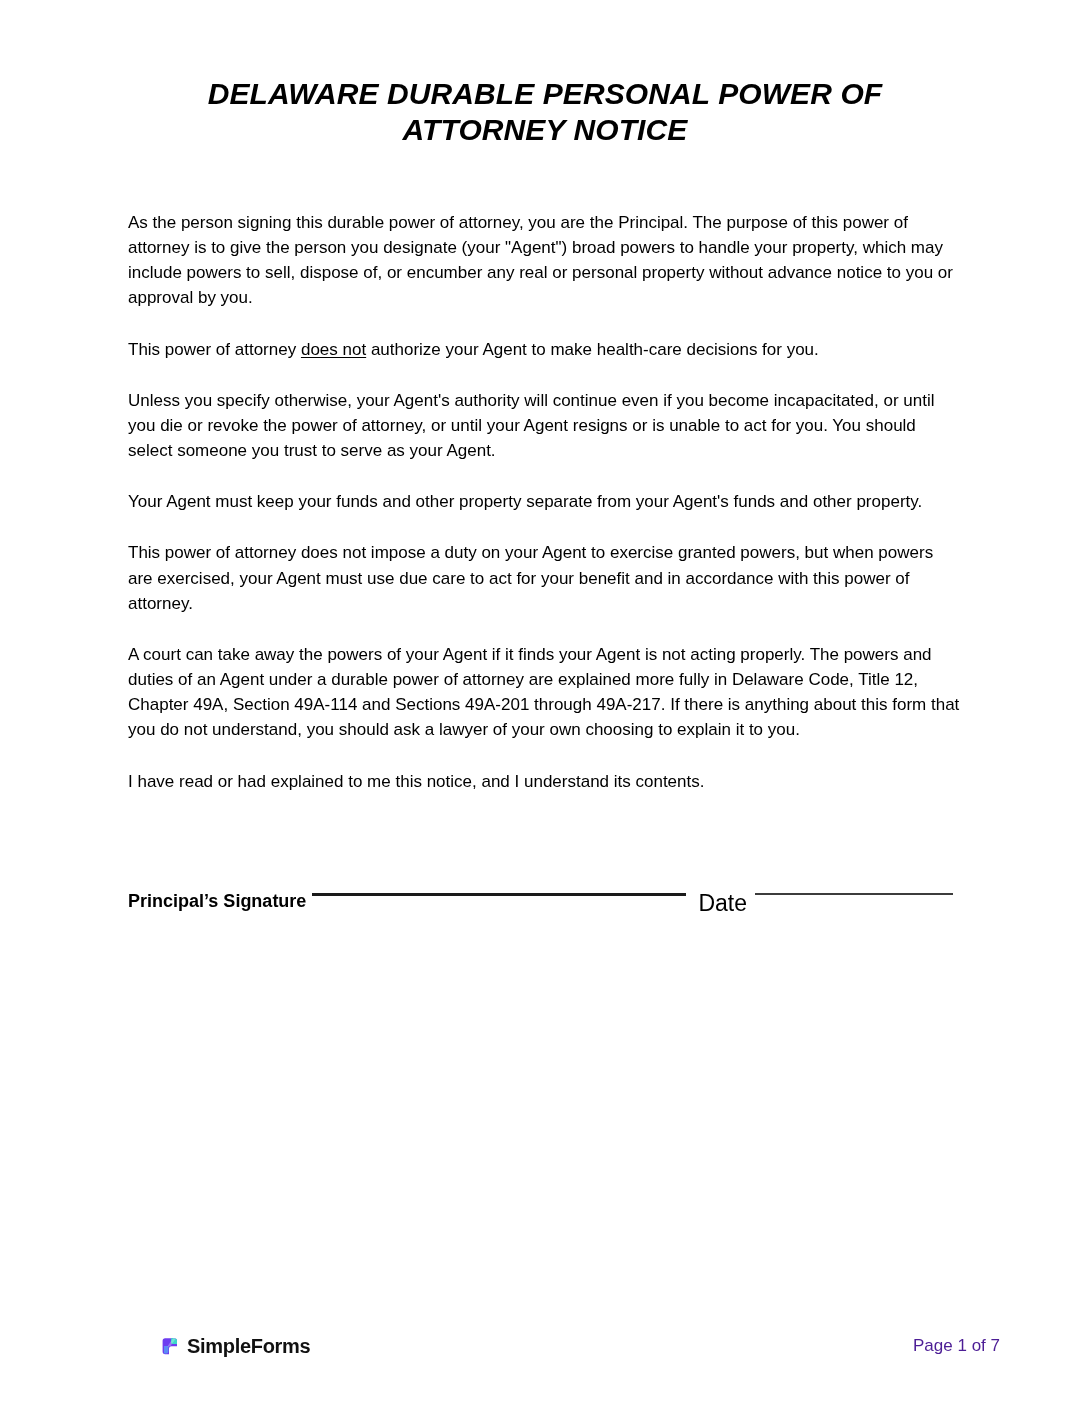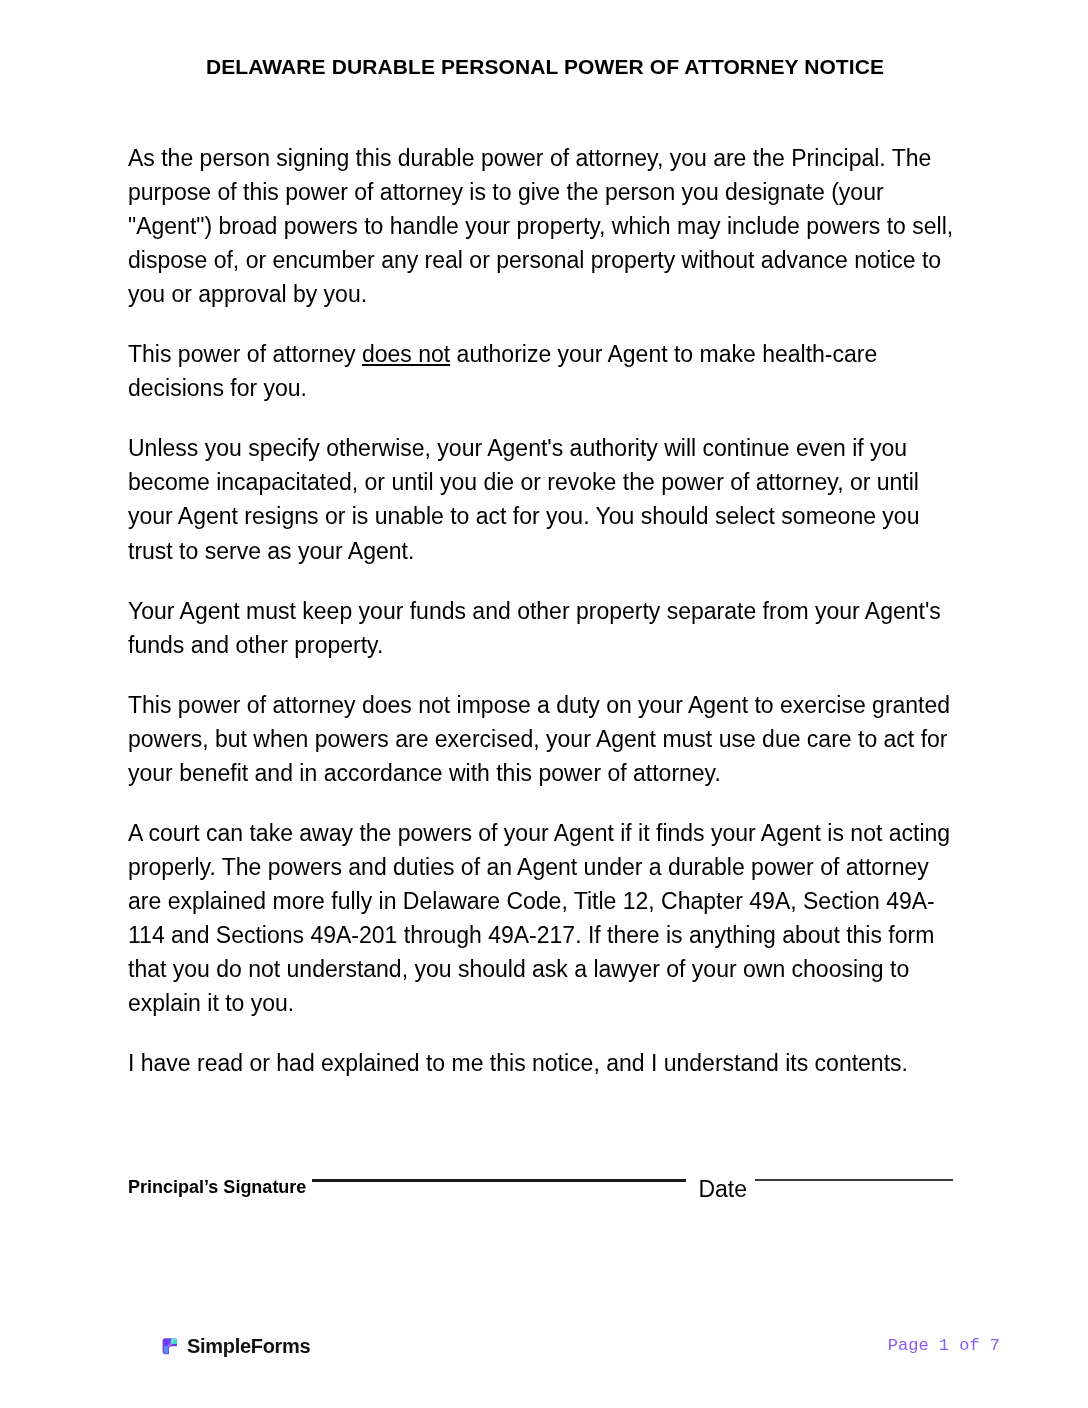--- a/index.html
+++ b/index.html
@@ -24,35 +24,36 @@
 
   .content {
     position: absolute;
     left: 128px;
     top: 0;
     width: 834px;
   }
 
   .doc-title {
     margin: 0;
-    padding-top: 54px;
-    font-size: 21px;
+    padding-top: 76px;
+    font-size: 30px;
     font-weight: bold;
     text-align: center;
     letter-spacing: 0.1px;
     line-height: 1.2;
+    font-style: italic;
   }
 
   .body-block {
     margin-top: 62px;
   }
 
   p.para {
     margin: 0 0 26px 0;
-    font-size: 23px;
+    font-size: 17px;
     line-height: 1.48;
     text-align: left;
   }
 
   p.para.bold {
     font-weight: normal;
   }
 
   .u {
     text-decoration: underline;
@@ -132,23 +133,22 @@
     letter-spacing: -0.3px;
     line-height: 1;
     color: #111111;
   }
 
   .page-number {
     position: absolute;
     right: 0;
     bottom: 2px;
     font-size: 17px;
-    color: #8b5cf6;
-    line-height: 1;
-    font-family: Liberation Mono, monospace;
+    color: #4c1d95;
+    line-height: 1;
   }
 </style>
 </head>
 <body>
 
 <div class="page">
 
   <div class="content">
 
     <h1 class="doc-title">DELAWARE DURABLE PERSONAL POWER OF ATTORNEY NOTICE</h1>

